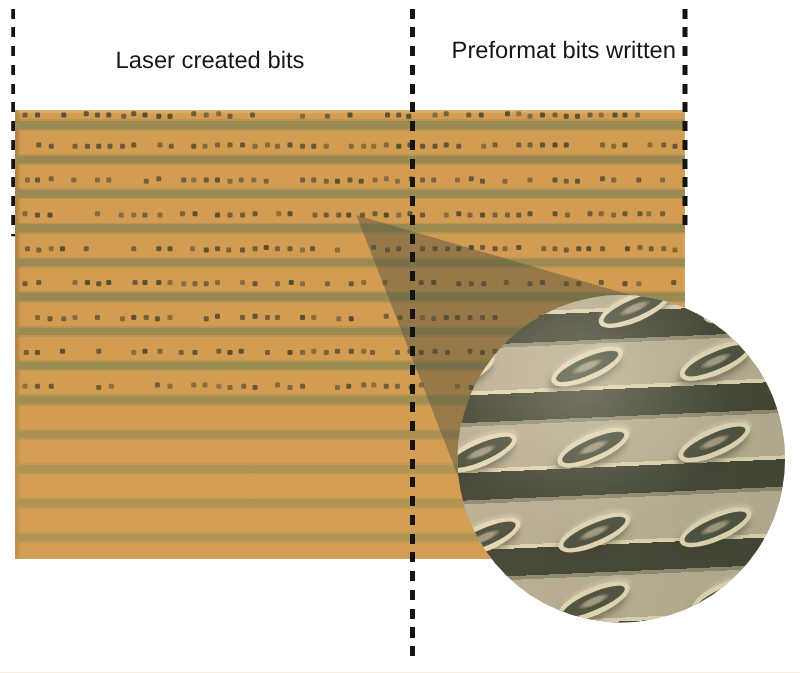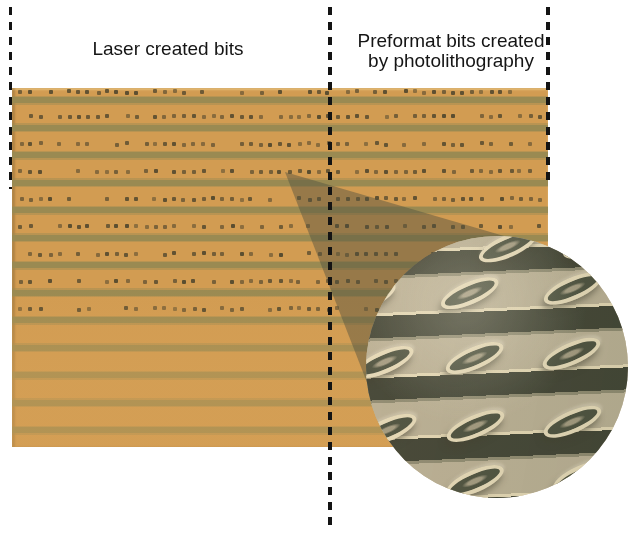--- a/index.html
+++ b/index.html
@@ -92,22 +92,21 @@
 <body>
 
 <div class="figure">
 
   <div class="dash dash-left"></div>
   <div class="dash dash-middle"></div>
   <div class="dash dash-right"></div>
 
   <div class="label" style="left:168px; top:39px;">Laser created bits</div>
   <div class="label" style="left:451px; top:31px;">
-    <div>Preformat bits created</div>
-    <div>by photolithography</div>
+    <div>Preformat bits written</div>
   </div>
 
   <div class="micro">
     <div class="stripes"></div>
     <div class="dots" id="dots">
         <span class="dot" style="left: 6.1px; top: 2.3px; opacity: 0.75;"></span>
         <span class="dot" style="left: 15.6px; top: 2.4px; opacity: 0.92;"></span>
         <span class="dot" style="left: 36.6px; top: 1.6px; opacity: 0.93;"></span>
         <span class="dot" style="left: 55.3px; top: 1.4px; opacity: 0.88;"></span>
         <span class="dot" style="left: 64.2px; top: 2.2px; opacity: 0.87;"></span>

